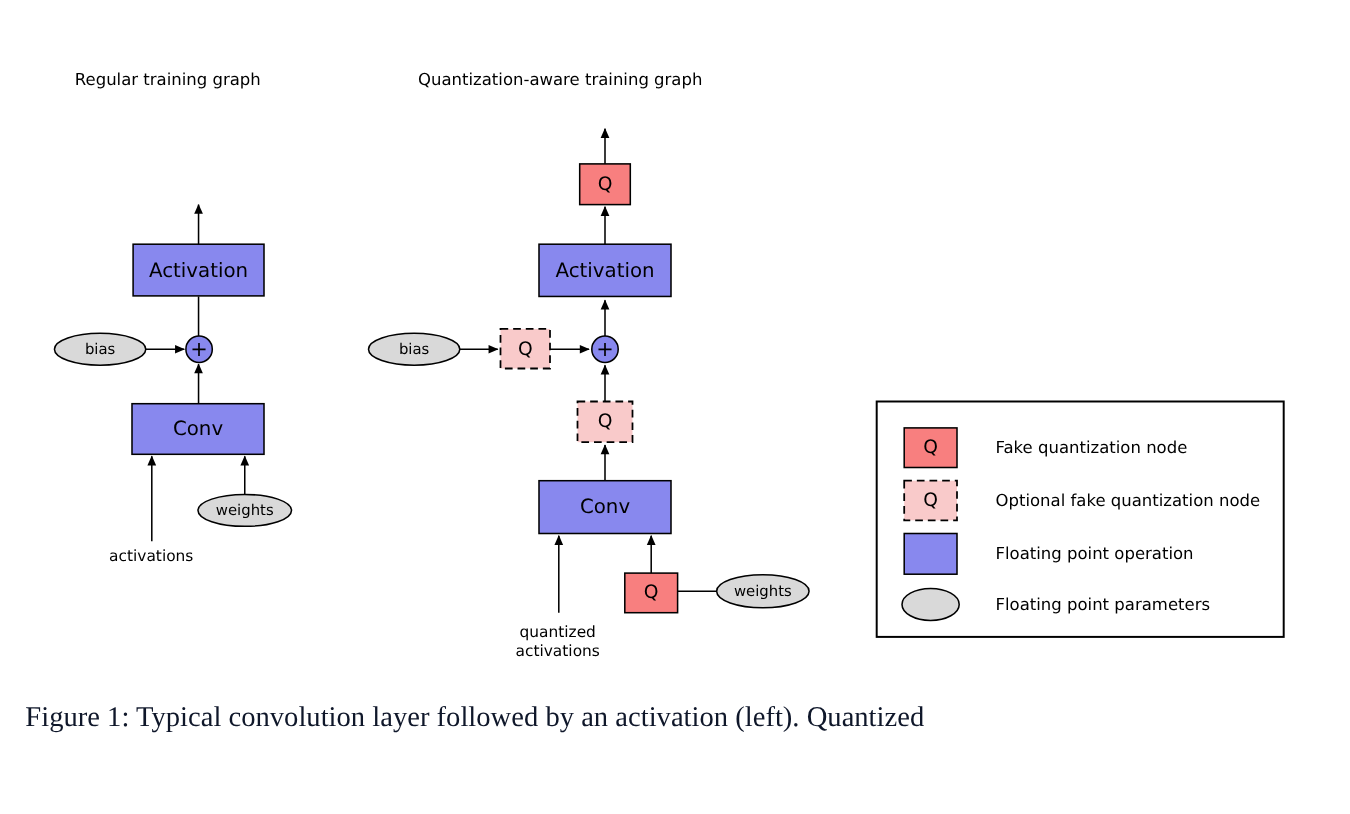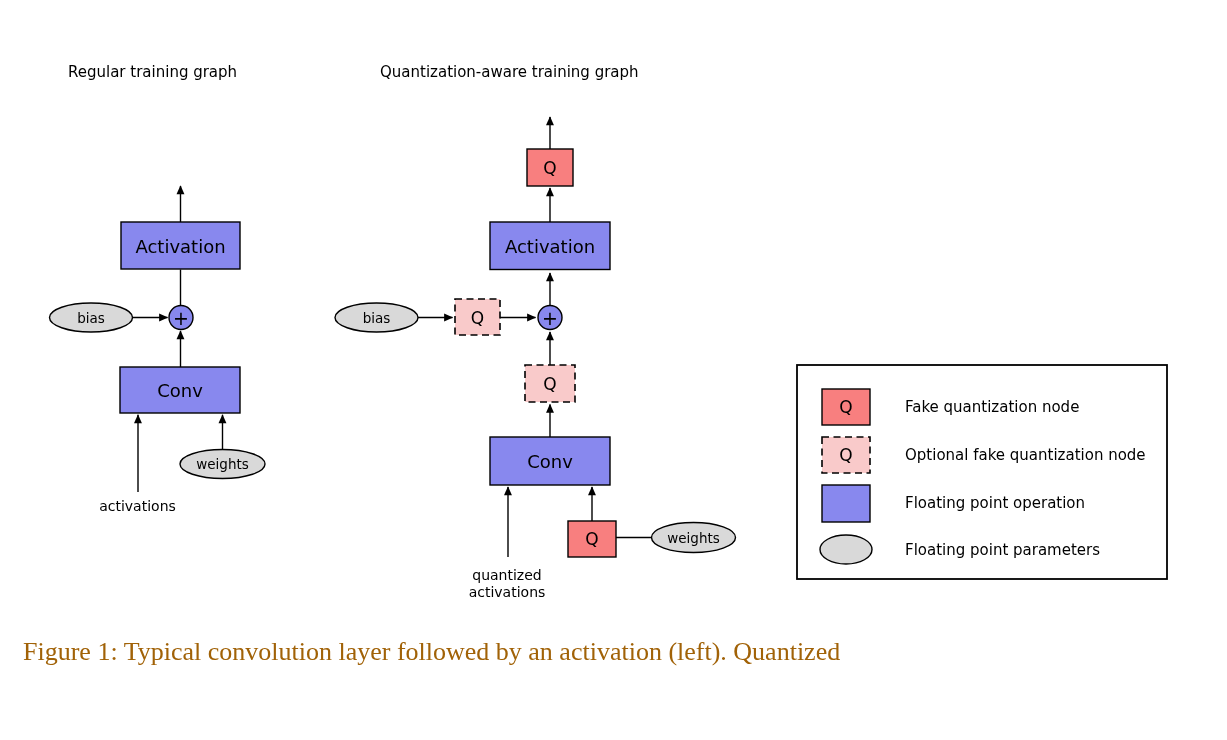--- a/index.html
+++ b/index.html
@@ -25,21 +25,21 @@
   .fill-pink   { fill:var(--pink); }
   .fill-gray   { fill:var(--gray); }
   .fill-white  { fill:#ffffff; }
   .node    { stroke:var(--line); stroke-width:1.4; }
   .dashed  { stroke:var(--line); stroke-width:1.6; stroke-dasharray:7 4.5; }
   .edge    { stroke:var(--line); stroke-width:1.4; fill:none; }
   .legendbox { stroke:var(--line); stroke-width:1.8; }
   #caption {
     position:absolute; left:23px; top:633px; width:1180px;
     font-family:"Liberation Serif", "DejaVu Serif", serif;
-    font-size:26px; line-height:37px; color:#a16207;
+    font-size:26px; line-height:37px; color:#0f172a;
   }
   #caption span { display:block; }
 </style>
 </head>
 <body>
 
 <div id="page">
   <svg width="1227" height="620" viewBox="0 0 1227 620">
     <defs>
       <marker id="arr" viewBox="0 0 10 10" refX="9.3" refY="5" markerWidth="13" markerHeight="9" orient="auto" markerUnits="userSpaceOnUse">

